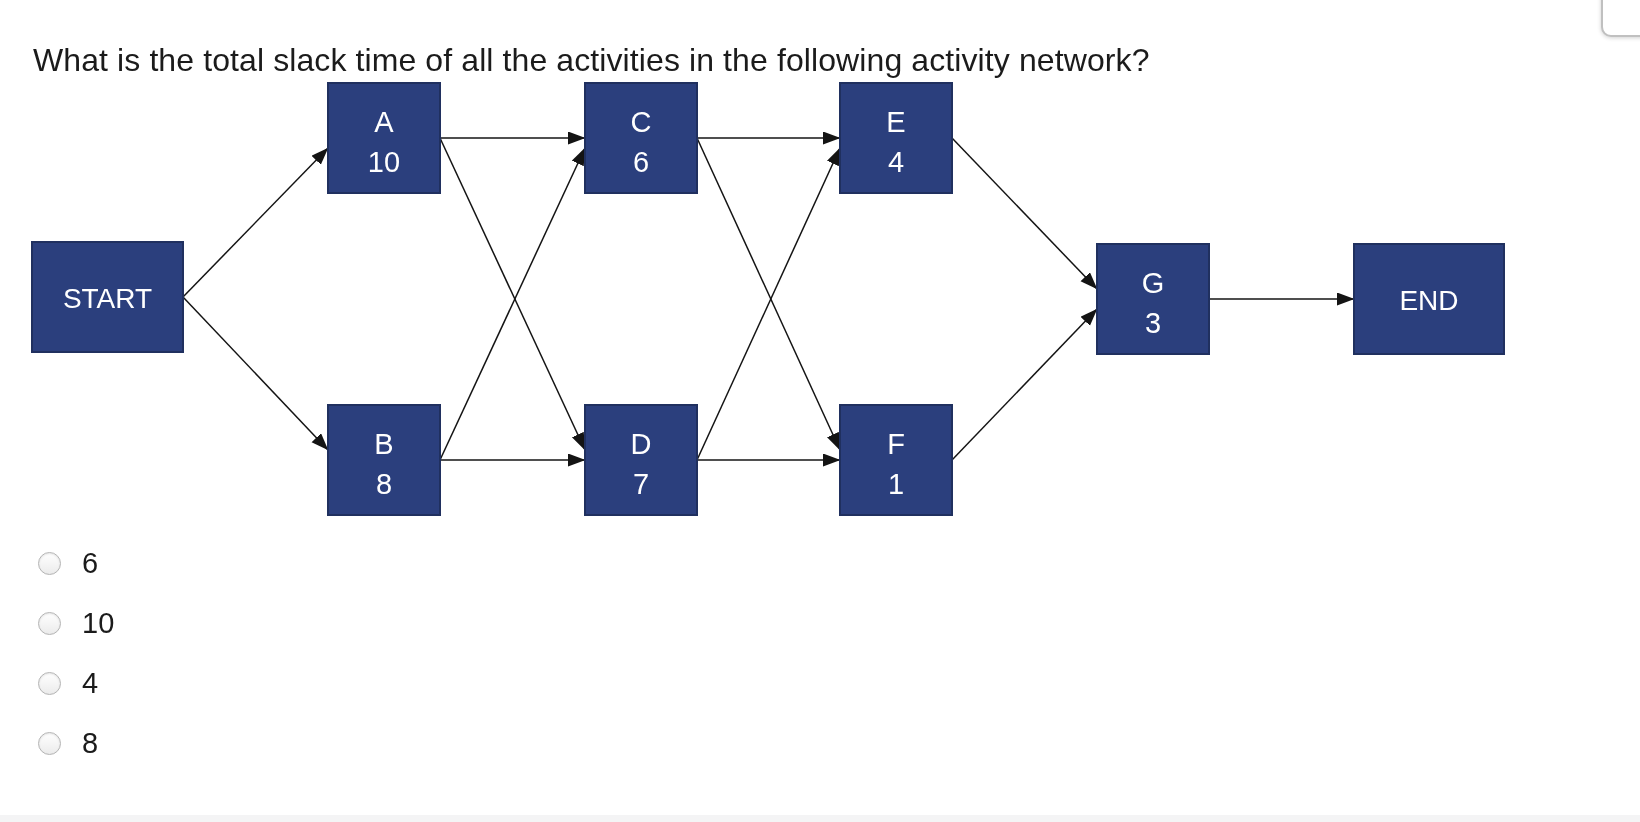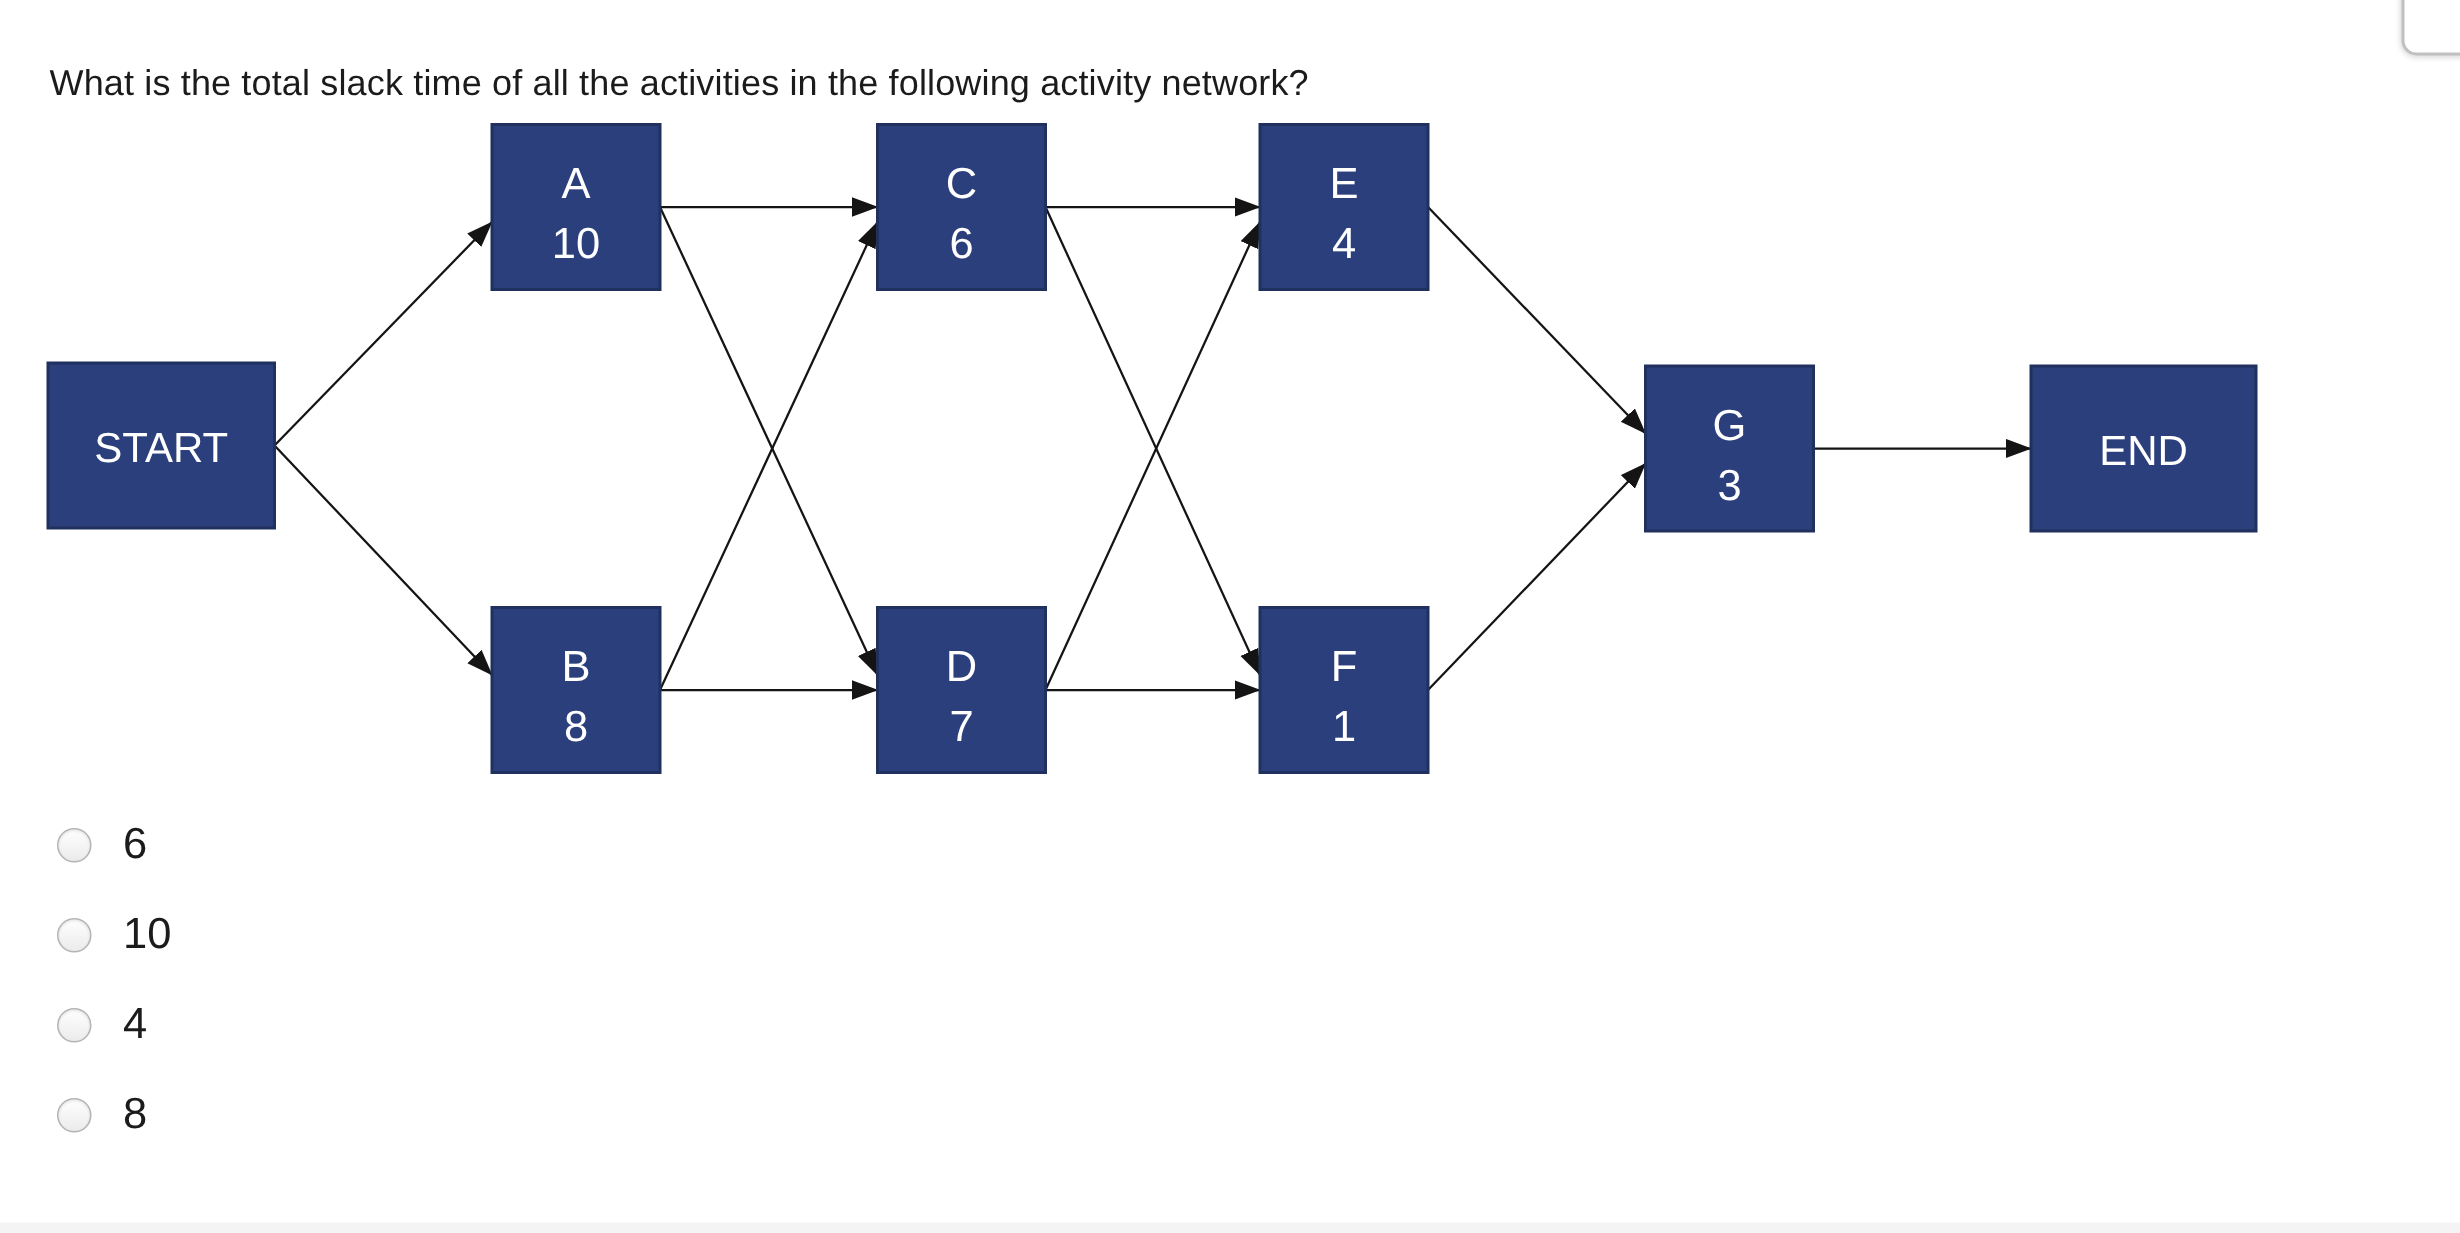--- a/index.html
+++ b/index.html
@@ -6,21 +6,21 @@
   body {
     width: 1640px; height: 822px;
     background: #ffffff;
     overflow: hidden;
     position: relative;
     font-family: "Liberation Sans", sans-serif;
   }
   .question {
     position: absolute;
     left: 33px; top: 42px;
-    font-size: 24px;
+    font-size: 32px;
     color: #1b1b1b;
     letter-spacing: 0.1px;
     white-space: nowrap;
   }
   svg.net { position: absolute; left: 0; top: 0; }
   .net text {
     font-family: "Liberation Sans", sans-serif;
     text-anchor: middle;
   }
   .options {

